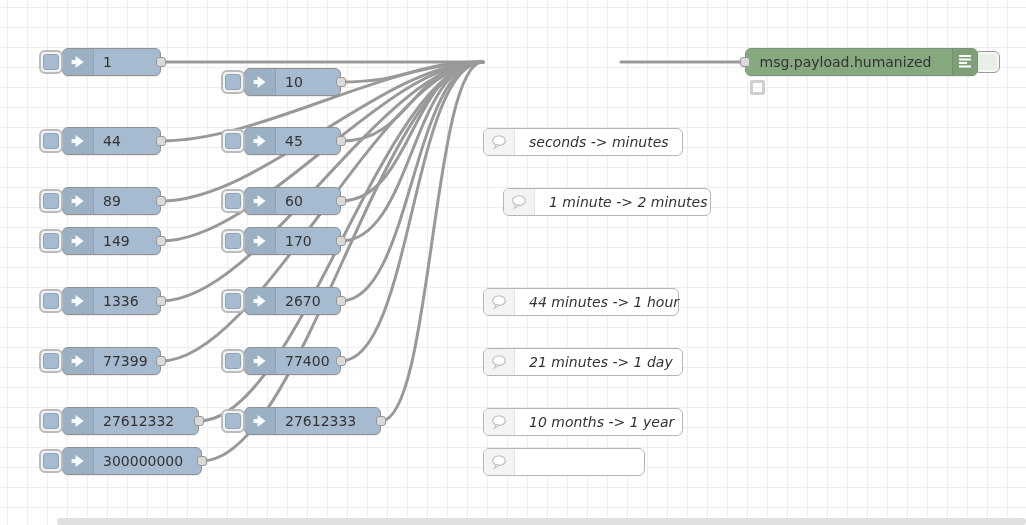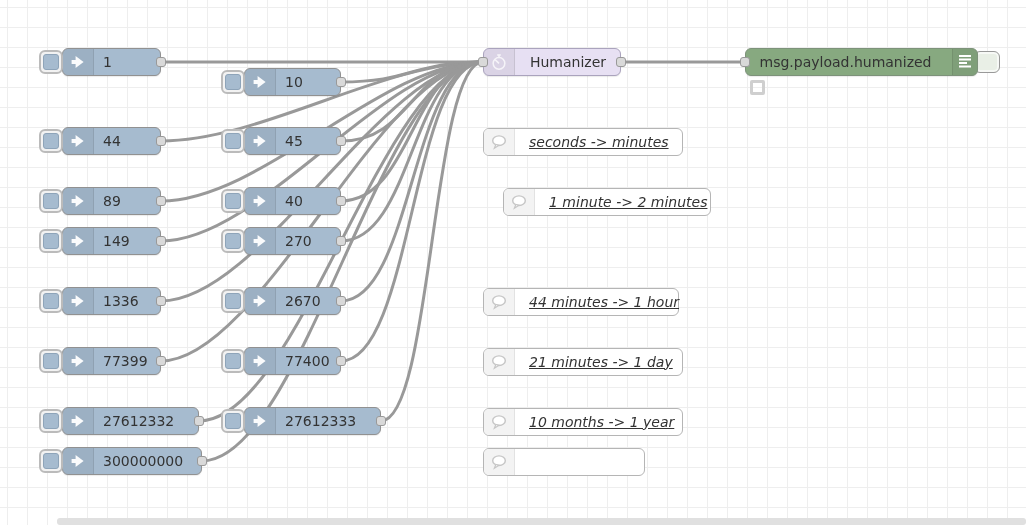--- a/index.html
+++ b/index.html
@@ -34,21 +34,21 @@
     border-radius:5px 0 0 5px;
     display:flex;align-items:center;justify-content:center;
   }
   .icon-box.right{
     border-right:none;border-left:1px solid rgba(0,0,0,0.09);
     border-radius:0 5px 5px 0;width:24px;
   }
   .comment .icon-box{background:#f3f3f3;border-right:1px solid #e2e2e2;}
   .nlabel{flex:1;white-space:nowrap;padding:0 8px 1px 9px;}
   .center .nlabel{text-align:center;}
-  .comment .nlabel{font-style:italic;padding-left:14px;text-decoration:underline;}
+  .comment .nlabel{font-style:italic;padding-left:14px;}
   .inject-btn{
     position:absolute;left:-24px;top:1px;width:20px;height:20px;
     border:2px solid #bbb;border-radius:6px;background:#f2f2f2;
   }
   .inject-btn::after{
     content:"";position:absolute;inset:2px;
     background:#a6bbcf;border:1px solid #8ea4b9;border-radius:3px;
   }
   .port{
     position:absolute;width:10px;height:10px;z-index:3;
@@ -206,32 +206,32 @@
     <div class="port out"></div>
   </div>
 
   <div class="node inject" style="left:244px;top:187px;width:97px">
     <div class="inject-btn"></div>
     <div class="icon-box">
       <svg width="16" height="16" viewBox="0 0 20 20">
           <path d="M2 7.5h5v-5l10 7.5-10 7.5v-5H2z" fill="#fff" opacity="0.95"></path>
         </svg>
     </div>
-    <div class="nlabel">40</div>
+    <div class="nlabel">60</div>
     <div class="port out"></div>
   </div>
 
   <div class="node inject" style="left:244px;top:227px;width:97px">
     <div class="inject-btn"></div>
     <div class="icon-box">
       <svg width="16" height="16" viewBox="0 0 20 20">
           <path d="M2 7.5h5v-5l10 7.5-10 7.5v-5H2z" fill="#fff" opacity="0.95"></path>
         </svg>
     </div>
-    <div class="nlabel">270</div>
+    <div class="nlabel">170</div>
     <div class="port out"></div>
   </div>
 
   <div class="node inject" style="left:244px;top:287px;width:97px">
     <div class="inject-btn"></div>
     <div class="icon-box">
       <svg width="16" height="16" viewBox="0 0 20 20">
           <path d="M2 7.5h5v-5l10 7.5-10 7.5v-5H2z" fill="#fff" opacity="0.95"></path>
         </svg>
     </div>
@@ -254,33 +254,20 @@
     <div class="inject-btn"></div>
     <div class="icon-box">
       <svg width="16" height="16" viewBox="0 0 20 20">
           <path d="M2 7.5h5v-5l10 7.5-10 7.5v-5H2z" fill="#fff" opacity="0.95"></path>
         </svg>
     </div>
     <div class="nlabel">27612333</div>
     <div class="port out"></div>
   </div>
 
-  <div class="node humanizer center" style="left:483px;top:48px;width:138px">
-    <div class="icon-box">
-      <svg width="18" height="18" viewBox="0 0 20 20" fill="none" stroke="#fff" stroke-width="1.7" opacity="0.75">
-        <circle cx="10" cy="11.5" r="6.5"></circle>
-        <path d="M10 11.5 L5.6 7.4"></path>
-        <path d="M8 2.2h4"></path>
-        <path d="M10 2.2v2.5"></path>
-      </svg>
-    </div>
-    <div class="nlabel">Humanizer</div>
-    <div class="port in"></div>
-    <div class="port out"></div>
-  </div>
 
   <div class="debug-btn" style="left:974px;top:51px"></div>
   <div class="node debug center" style="left:745px;top:48px;width:233px">
     <div class="nlabel">msg.payload.humanized</div>
     <div class="icon-box right">
       <svg width="16" height="18" viewBox="0 0 16 18">
         <g fill="#fff">
           <rect x="2" y="2" width="12" height="2"></rect>
           <rect x="2" y="5.5" width="12" height="2"></rect>
           <rect x="2" y="9" width="8" height="2"></rect>

